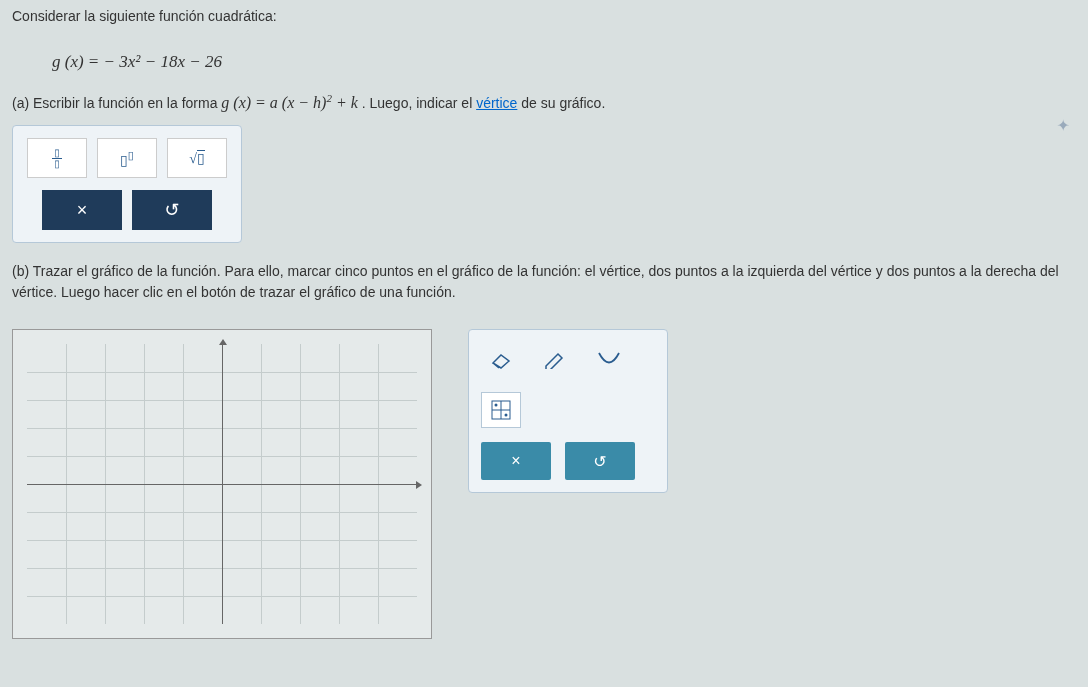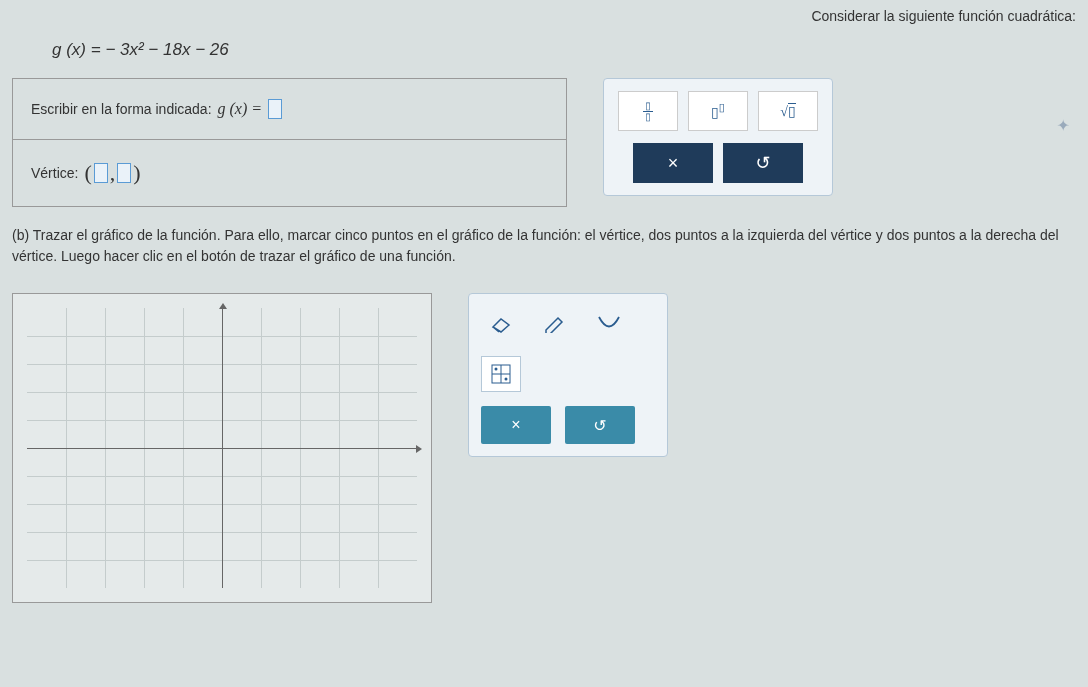--- a/index.html
+++ b/index.html
@@ -6,23 +6,23 @@
   body {
     font-family: Arial, sans-serif;
     background: #d9e0e0;
     width: 1088px;
     height: 687px;
     padding: 8px 12px;
     color: #333;
     font-size: 14px;
     overflow: hidden;
   }
-  .intro { margin-bottom: 16px; text-align: right; }
+  .intro { margin-bottom: 28px; }
   .formula {
-    font-family: Liberation Sans, sans-serif;
+    font-family: Liberation Serif, serif;
     font-style: italic;
     font-size: 17px;
     margin: 14px 0 18px 40px;
   }
   .sup { font-size: 11px; vertical-align: super; }
   .part-a { margin-bottom: 18px; }
   .part-label { margin-bottom: 10px; line-height: 1.5; }
   .vertex-link { color: #0066cc; text-decoration: underline; cursor: pointer; }
   .row-ab { display: flex; gap: 36px; align-items: flex-start; }
   .input-panel {
@@ -127,35 +127,29 @@
 
 <div class="intro">Considerar la siguiente función cuadrática:</div>
 
 <div class="formula">
   <span>g (x) = </span><span>− 3x² − 18x − 26</span>
 </div>
 
 <span class="planet-icon">✦</span>
 
 <div class="part-a">
+  <div class="part-label">
+    <span>(a) Escribir la función en la forma </span>
+    <span class="math-ital"><span>g (x) = a (x − h)</span><span class="sup">2</span><span> + k</span></span>
+    <span>. Luego, indicar el </span>
+    <span class="vertex-link">vértice</span>
+    <span> de su gráfico.</span>
+  </div>
 
   <div class="row-ab">
-    <div class="input-panel">
-      <div class="panel-row">
-        <span class="panel-text">Escribir en la forma indicada: </span>
-        <span class="math-ital">g (x) = </span>
-        <span class="blank-box"></span>
-      </div>
-      <div class="panel-row">
-        <span class="panel-text">Vértice: </span>
-        <span class="paren-box">
-          (<span class="pb-gap"></span>,<span class="pb-gap"></span>)
-        </span>
-      </div>
-    </div>
 
     <div class="tool-panel">
       <div class="tool-row">
         <div class="tool-btn">
           <span class="frac">
               <span class="top">▯</span>
               <span>▯</span>
             </span>
         </div>
         <div class="tool-btn">

